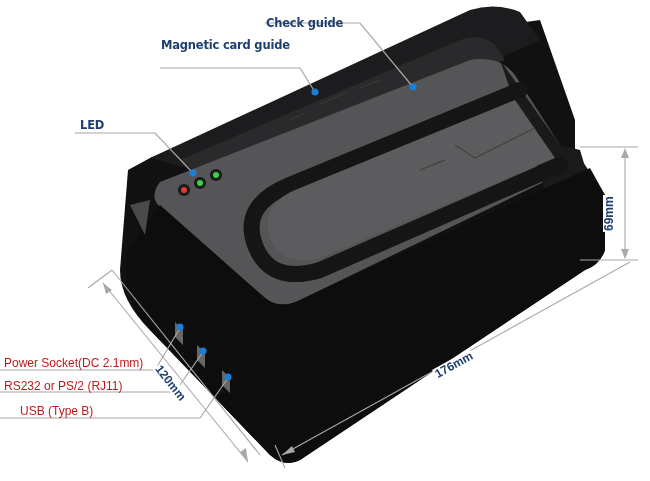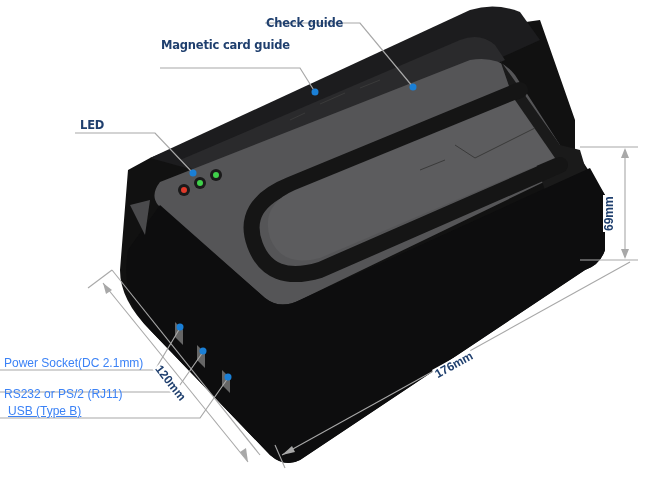--- a/index.html
+++ b/index.html
@@ -1,20 +1,20 @@
 <!DOCTYPE html>
 <html><head>
 <meta charset="utf-8">
 <style>
   html, body { margin:0; padding:0; background:#ffffff; }
   body { width:650px; height:481px; position:relative; overflow:hidden; font-family:"DejaVu Sans", sans-serif; }
   svg#device { position:absolute; left:0; top:0; }
   .label { position:absolute; font-size:11.5px; white-space:nowrap; }
   .label.callout { color:#1f3f6e; font-weight:bold; font-family:"DejaVu Sans", sans-serif; letter-spacing:-0.2px; }
-  .label.port { color:#3b82f6; font-family:"Liberation Sans", sans-serif; font-size:12px; }
+  .label.port { color:#b91c1c; font-family:"Liberation Sans", sans-serif; font-size:12px; }
   .dim { position:absolute; color:#1f3f6e; font-family:"Liberation Sans", sans-serif; font-size:12px; font-weight:bold; background:#fff; padding:0 1px; line-height:12px; }
 </style>
 </head>
 <body>
 
 <svg id="device" width="650" height="481" viewBox="0 0 650 481">
 
   <path d="M128 170 L150 158 L470 30 L540 20 L575 120 L575 150 L605 195 L605 250 Q600 265 585 270 L300 460 Q285 468 270 455 L150 330 Q120 300 120 270 Z" fill="#111111"></path>
 
   <path d="M150 158 L470 10 Q495 2 520 12 L540 40 L230 180 Z" fill="#1c1c1e"></path>
@@ -85,18 +85,18 @@
     <line x1="282" y1="455" x2="630" y2="262"></line>
     <path d="M282 455 L292 446 L295 452 Z" stroke="none"></path>
   </g>
 </svg>
 
 <div class="label callout" style="left:266px; top:8px;margin-top:8px;">Check guide</div>
 <div class="label callout" style="left:161px; top:38px;">Magnetic card guide</div>
 <div class="label callout" style="left:80px; top:118px;">LED</div>
 
 <div class="label port" style="left:4px; top:356px;">Power Socket(DC 2.1mm)</div>
-<div class="label port" style="left:4px; top:379px;margin-top:8px;">RS232 or PS/2 (RJ11)</div>
-<div class="label port" style="left:8px; top:404px;text-decoration:underline;">USB (Type B)</div>
+<div class="label port" style="left:4px; top:379px;">RS232 or PS/2 (RJ11)</div>
+<div class="label port" style="left:20px; top:404px;">USB (Type B)</div>
 
 <div class="dim" style="left:603px; top:197px; transform:rotate(-90deg); transform-origin:left top; top:232px;">69mm</div>
 <div class="dim" style="left:162px; top:362px; transform:rotate(52deg); transform-origin:left top;">120mm</div>
 <div class="dim" style="left:432px; top:370px; transform:rotate(-29deg); transform-origin:left top;">176mm</div>
 
 </body></html>

